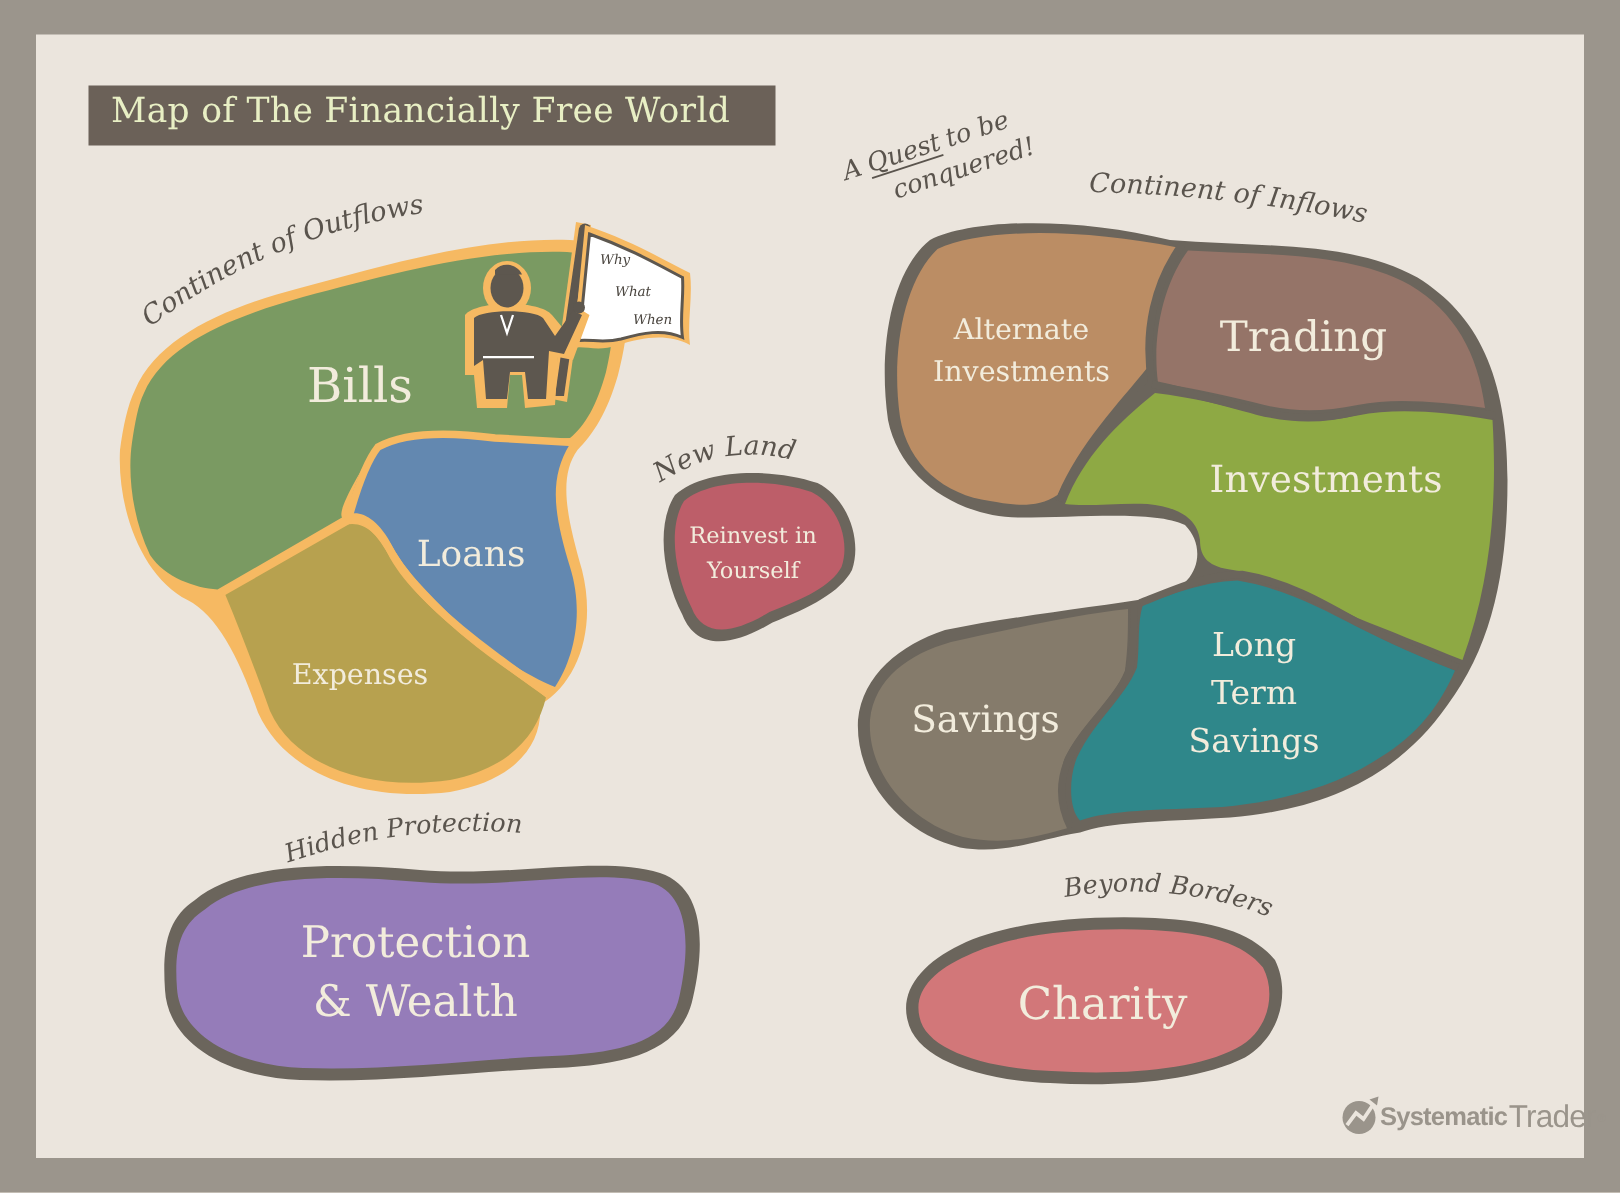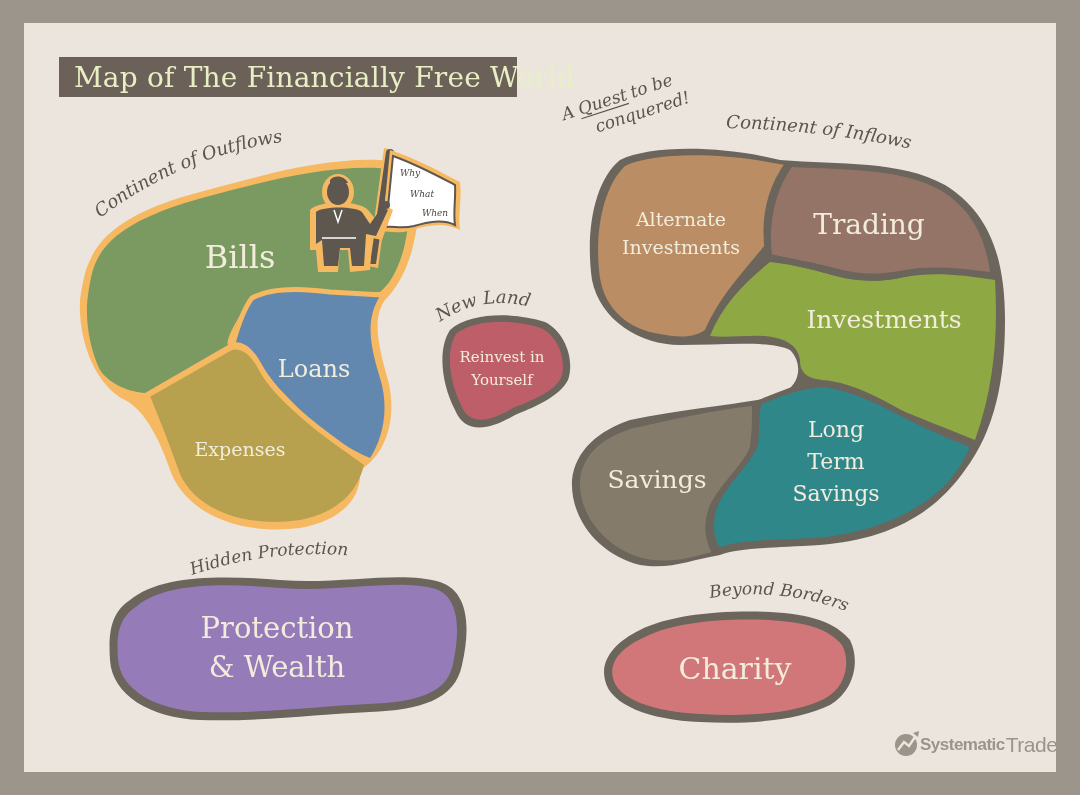--- a/index.html
+++ b/index.html
@@ -2,21 +2,21 @@
 <html><head>
 <meta charset="utf-8">
 <style>
   html, body { margin:0; padding:0; }
   body { width:1080px; height:795px; background:#9b958c; overflow:hidden; position:relative; }
   .paper { position:absolute; left:24px; top:23px; width:1032px; height:749px; background:#ebe5dd; }
   svg.map { position:absolute; left:0; top:0; width:1080px; height:795px; }
   .serif { font-family:"DejaVu Serif", "Liberation Serif", serif; }
   .hand { font-family:"DejaVu Serif", serif; font-style:italic; }
   .title-banner { position:absolute; left:59px; top:57px; width:458px; height:40px; background:#6b6158; }
-  .title-text { position:absolute; left:74px; top:61px; font-family:"DejaVu Serif", serif; font-size:28px; color:#e8efc4; white-space:nowrap; letter-spacing:0.2px; }
+  .title-text { position:absolute; left:74px; top:61px; font-family:"DejaVu Serif", serif; font-size:23px; color:#e8efc4; white-space:nowrap; letter-spacing:0.2px; }
   .logo { position:absolute; left:892px; top:731px; display:flex; align-items:center; gap:1px; color:#9a948b; font-family:"Liberation Sans", sans-serif; }
   .logo .brand { font-size:17px; font-weight:bold; letter-spacing:-0.5px; }
   .logo .brand2 { font-size:21px; font-weight:normal; letter-spacing:-0.5px; }
   .logo .reg { font-size:8px; vertical-align:super; }
 </style>
 </head>
 <body>
 
 <div class="paper"></div>
 

